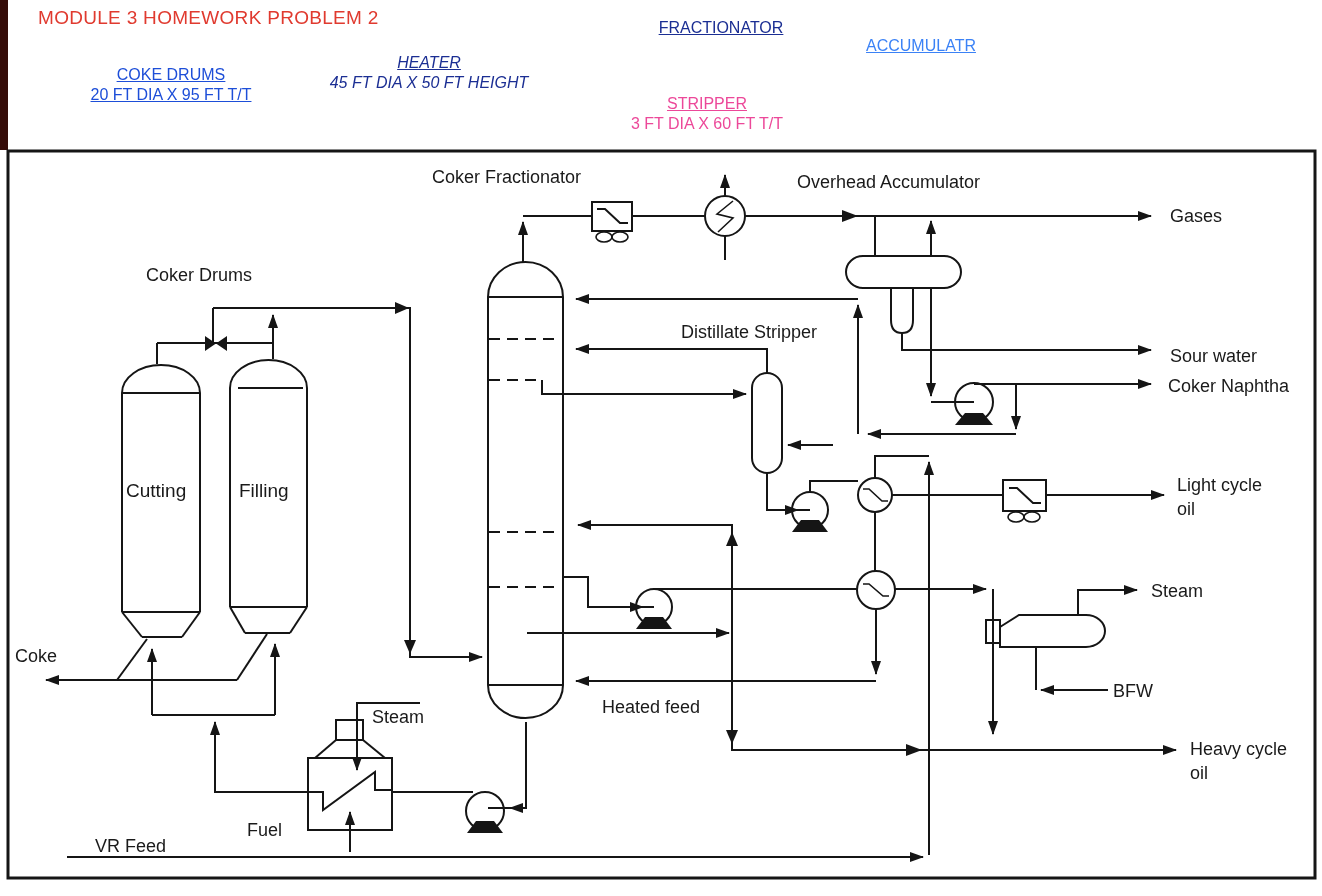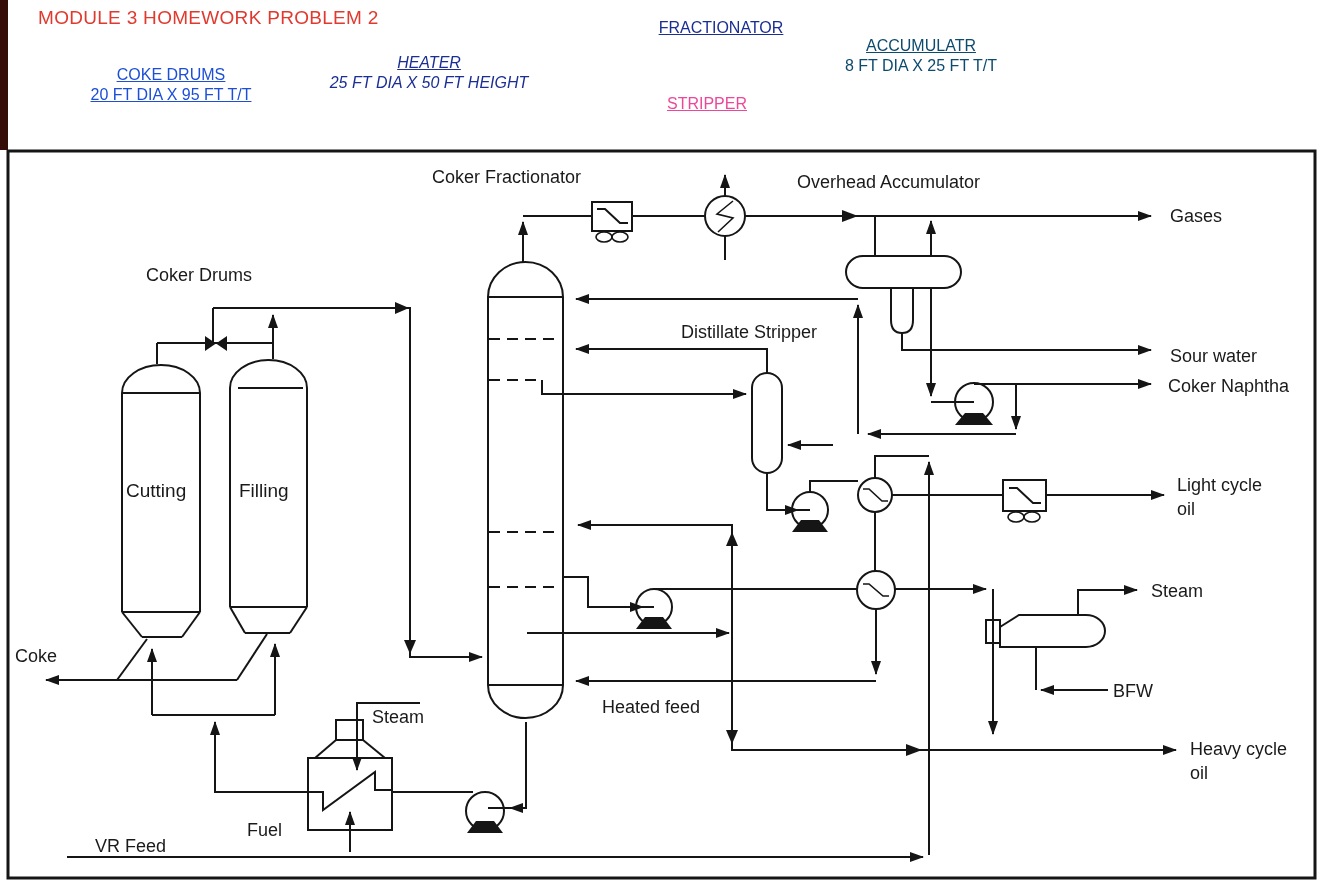--- a/index.html
+++ b/index.html
@@ -31,31 +31,31 @@
   <div id="left-bar" style="background: rgb(53, 12, 8);"></div>
 
   <div class="title" style="color: rgb(224, 58, 47);">MODULE 3 HOMEWORK PROBLEM 2</div>
 
   <div class="equip" id="eq-cokedrums" style="color: #1d4ed8; text-decoration: underline;">
     <span class="nm">COKE DRUMS</span>
     <span class="dm">20 FT DIA X 95 FT T/T</span>
   </div>
   <div class="equip" id="eq-heater" style="color: rgb(27, 46, 147);">
     <span class="nm">HEATER</span>
-    <span class="dm">25 FT DIA X 50 FT HEIGHT</span>
+    <span class="dm">45 FT DIA X 50 FT HEIGHT</span>
   </div>
   <div class="equip" id="eq-fractionator" style="color: rgb(27, 46, 147);">
     <span class="nm">FRACTIONATOR</span>
   </div>
-  <div class="equip" id="eq-accumulatr" style="color: #0c4a6e;">
+  <div class="equip" id="eq-accumulatr" style="color: #3b82f6;">
     <span class="nm">ACCUMULATR</span>
-    <span class="dm">8 FT DIA X 25 FT T/T</span>
   </div>
   <div class="equip" id="eq-stripper" style="color: #ec4899;">
     <span class="nm">STRIPPER</span>
+    <span class="dm">3 FT DIA X 60 FT T/T</span>
   </div>
 
   <svg width="1322" height="896" viewBox="0 0 1322 896">
     <defs>
       <marker id="ar" markerUnits="userSpaceOnUse" markerWidth="16" markerHeight="12" refX="14" refY="6" orient="auto">
         <path d="M1,1 L15,6 L1,11 Z" fill="#151515"></path>
       </marker>
     </defs>
 
     <rect x="8" y="151" width="1307" height="727" fill="#ffffff" stroke="#151515" stroke-width="3"></rect>

